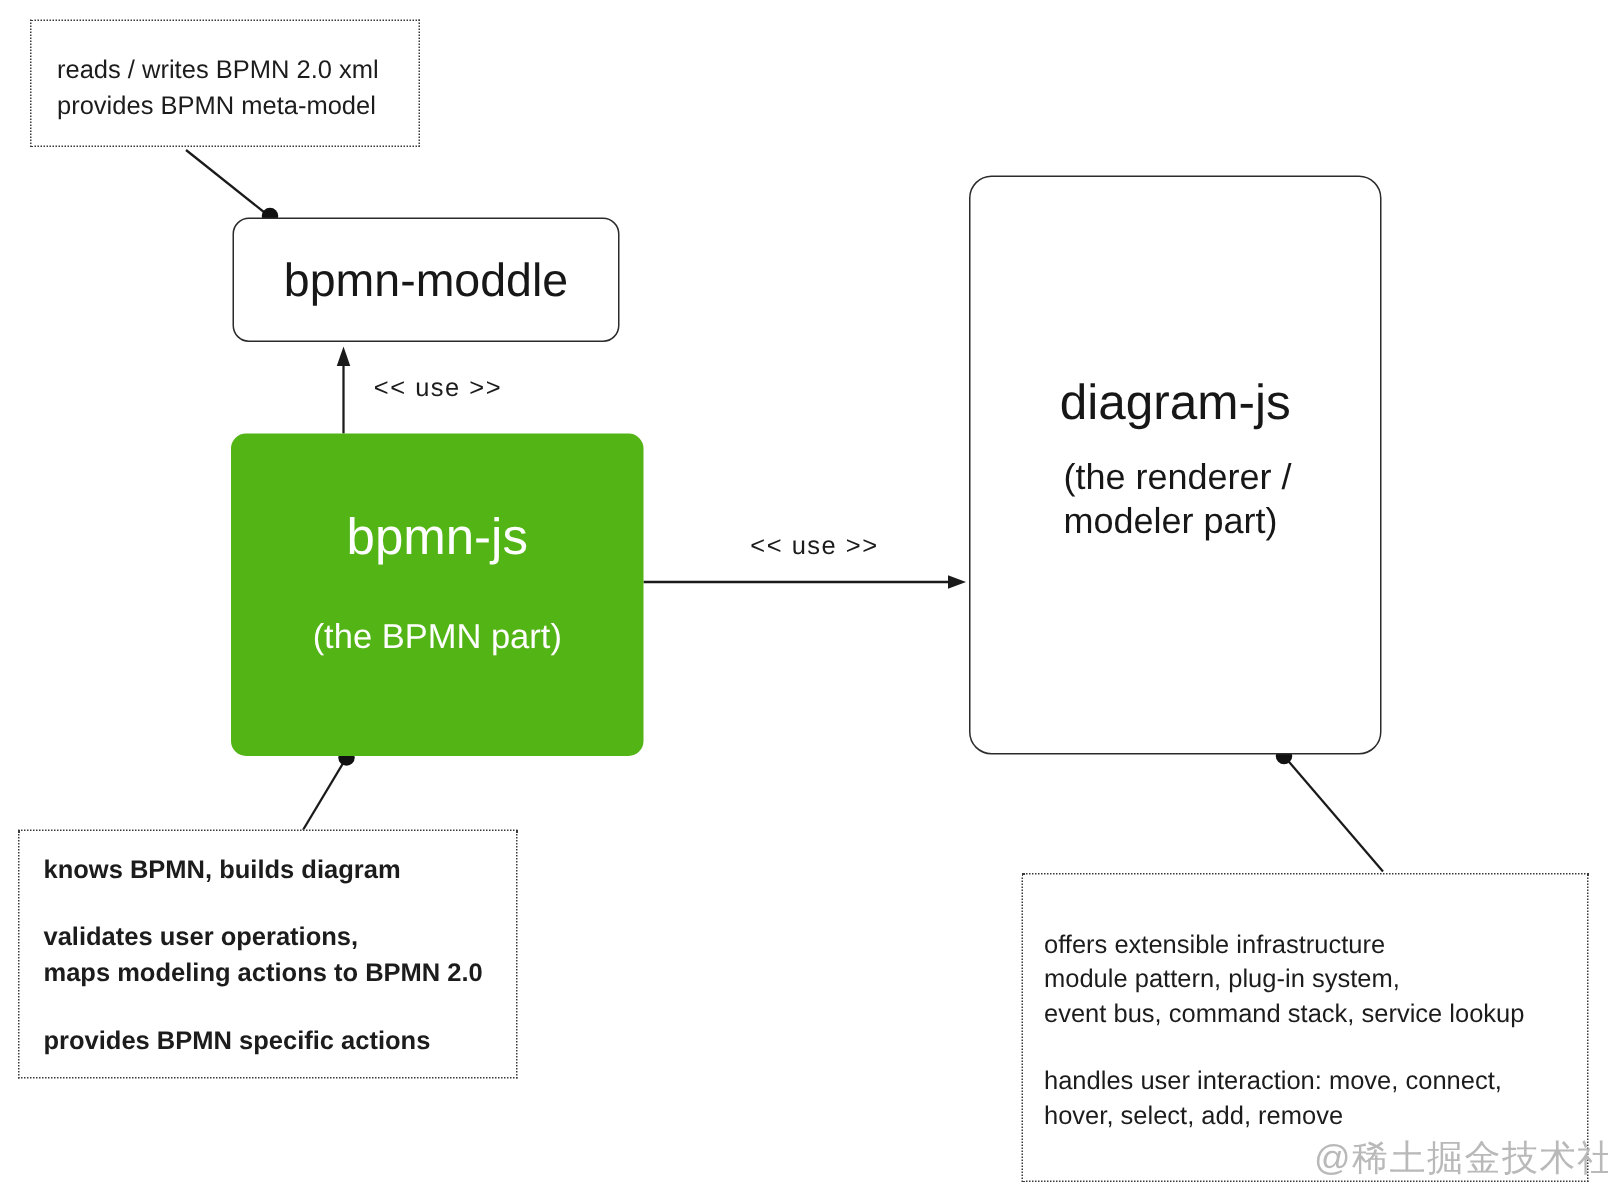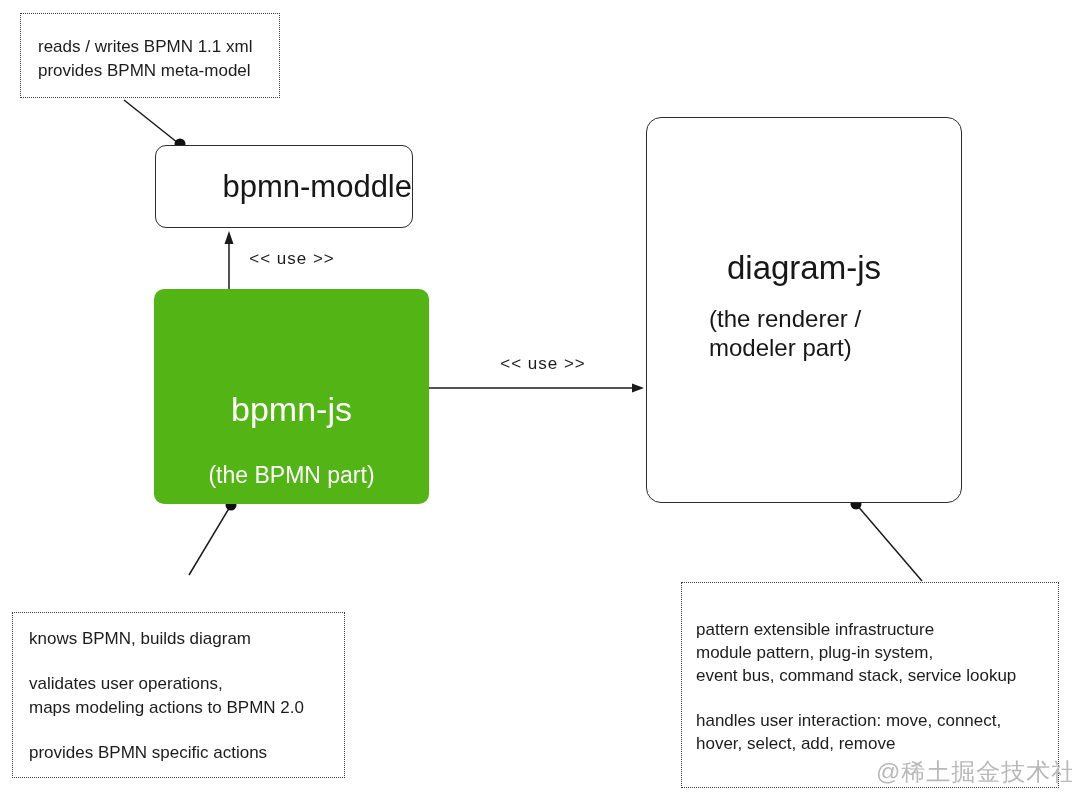--- a/index.html
+++ b/index.html
@@ -27,56 +27,56 @@
   .note {
     position: absolute;
     border: 1px dotted #3a3a3a;
     background: #ffffff;
     font-size: 17px;
     color: #1c1c1c;
     box-sizing: border-box;
   }
   .note .ln { line-height: 24px; white-space: nowrap; }
   .note-moddle { left: 20px; top: 13px; width: 260px; height: 85px; padding: 21px 0 0 17px; }
-  .note-bpmnjs { left: 12px; top: 612px; width: 333px; height: 166px; padding: 14px 0 0 16px; }
+  .note-bpmnjs { left: 12px; top: 553px; width: 333px; height: 166px; padding: 14px 0 0 16px; font-weight: bold; }
   .note-diagramjs { left: 681px; top: 582px; width: 378px; height: 206px; padding: 13px 0 0 14px; }
   .note-diagramjs .ln { line-height: 23px; }
   .note .gap { margin-top: 21px; }
   .note-diagramjs .gap { margin-top: 22px; }
 
   
   .nodebox {
     position: absolute;
     box-sizing: border-box;
     background: #ffffff;
     border: 1.5px solid #2b2b2b;
     display: flex;
     align-items: center;
-    justify-content: flex-end;
+    justify-content: center;
   }
   .node-moddle {
     left: 155px; top: 145px; width: 258px; height: 83px;
     border-radius: 11px;
     font-size: 31px;
     color: #171717;
   }
   .node-bpmnjs {
     left: 154px; top: 289px; width: 275px; height: 215px;
     border: none;
     border-radius: 10px;
     background: #52b415;
     color: #ffffff;
     flex-direction: column;
     gap: 36px;
     padding-bottom: 16px;
   }
   .node-bpmnjs .title { font-size: 34px; line-height: 36px; }
   .node-bpmnjs .subtitle { font-size: 23px; line-height: 25px; }
   .node-diagramjs {
-    left: 646px; top: 117px; width: 316px; height: 386px;
+    left: 646px; top: 117px; width: 275px; height: 386px;
     border: 1.4px solid #2b2b2b;
     border-radius: 15px;
     flex-direction: column;
     align-items: stretch;
     justify-content: flex-start;
     padding-top: 130px;
     color: #171717;
   }
   .node-diagramjs .title {
     font-size: 33px; line-height: 40px;
@@ -137,21 +137,21 @@
       <circle cx="231" cy="505" r="5.5" fill="#111111"></circle>
     </g>
 
     <g>
       <line x1="856" y1="504" x2="922" y2="581" stroke="#1a1a1a" stroke-width="1.5"></line>
       <circle cx="856" cy="504" r="5.5" fill="#111111"></circle>
     </g>
   </svg>
 
   <div class="note note-moddle">
-    <div class="ln">reads / writes BPMN 1.1 xml</div>
+    <div class="ln">reads / writes BPMN 2.0 xml</div>
     <div class="ln">provides BPMN meta-model</div>
   </div>
 
   <div class="nodebox node-moddle">
     <span>bpmn-moddle</span>
   </div>
 
   <div class="edge-label use-vertical">&lt;&lt; use &gt;&gt;</div>
 
   <div class="nodebox node-bpmnjs" style="background: rgb(82, 180, 21);">
@@ -170,21 +170,21 @@
   </div>
 
   <div class="note note-bpmnjs">
     <div class="ln">knows BPMN, builds diagram</div>
     <div class="ln gap">validates user operations,</div>
     <div class="ln">maps modeling actions to BPMN 2.0</div>
     <div class="ln gap">provides BPMN specific actions</div>
   </div>
 
   <div class="note note-diagramjs">
-    <div class="ln gap">pattern extensible infrastructure</div>
+    <div class="ln gap">offers extensible infrastructure</div>
     <div class="ln">module pattern, plug-in system,</div>
     <div class="ln">event bus, command stack, service lookup</div>
     <div class="ln gap">handles user interaction: move, connect,</div>
     <div class="ln">hover, select, add, remove</div>
   </div>
 
   <div class="watermark" style="color: rgb(185, 185, 185);">@稀土掘金技术社区</div>
 
 </div>
 

